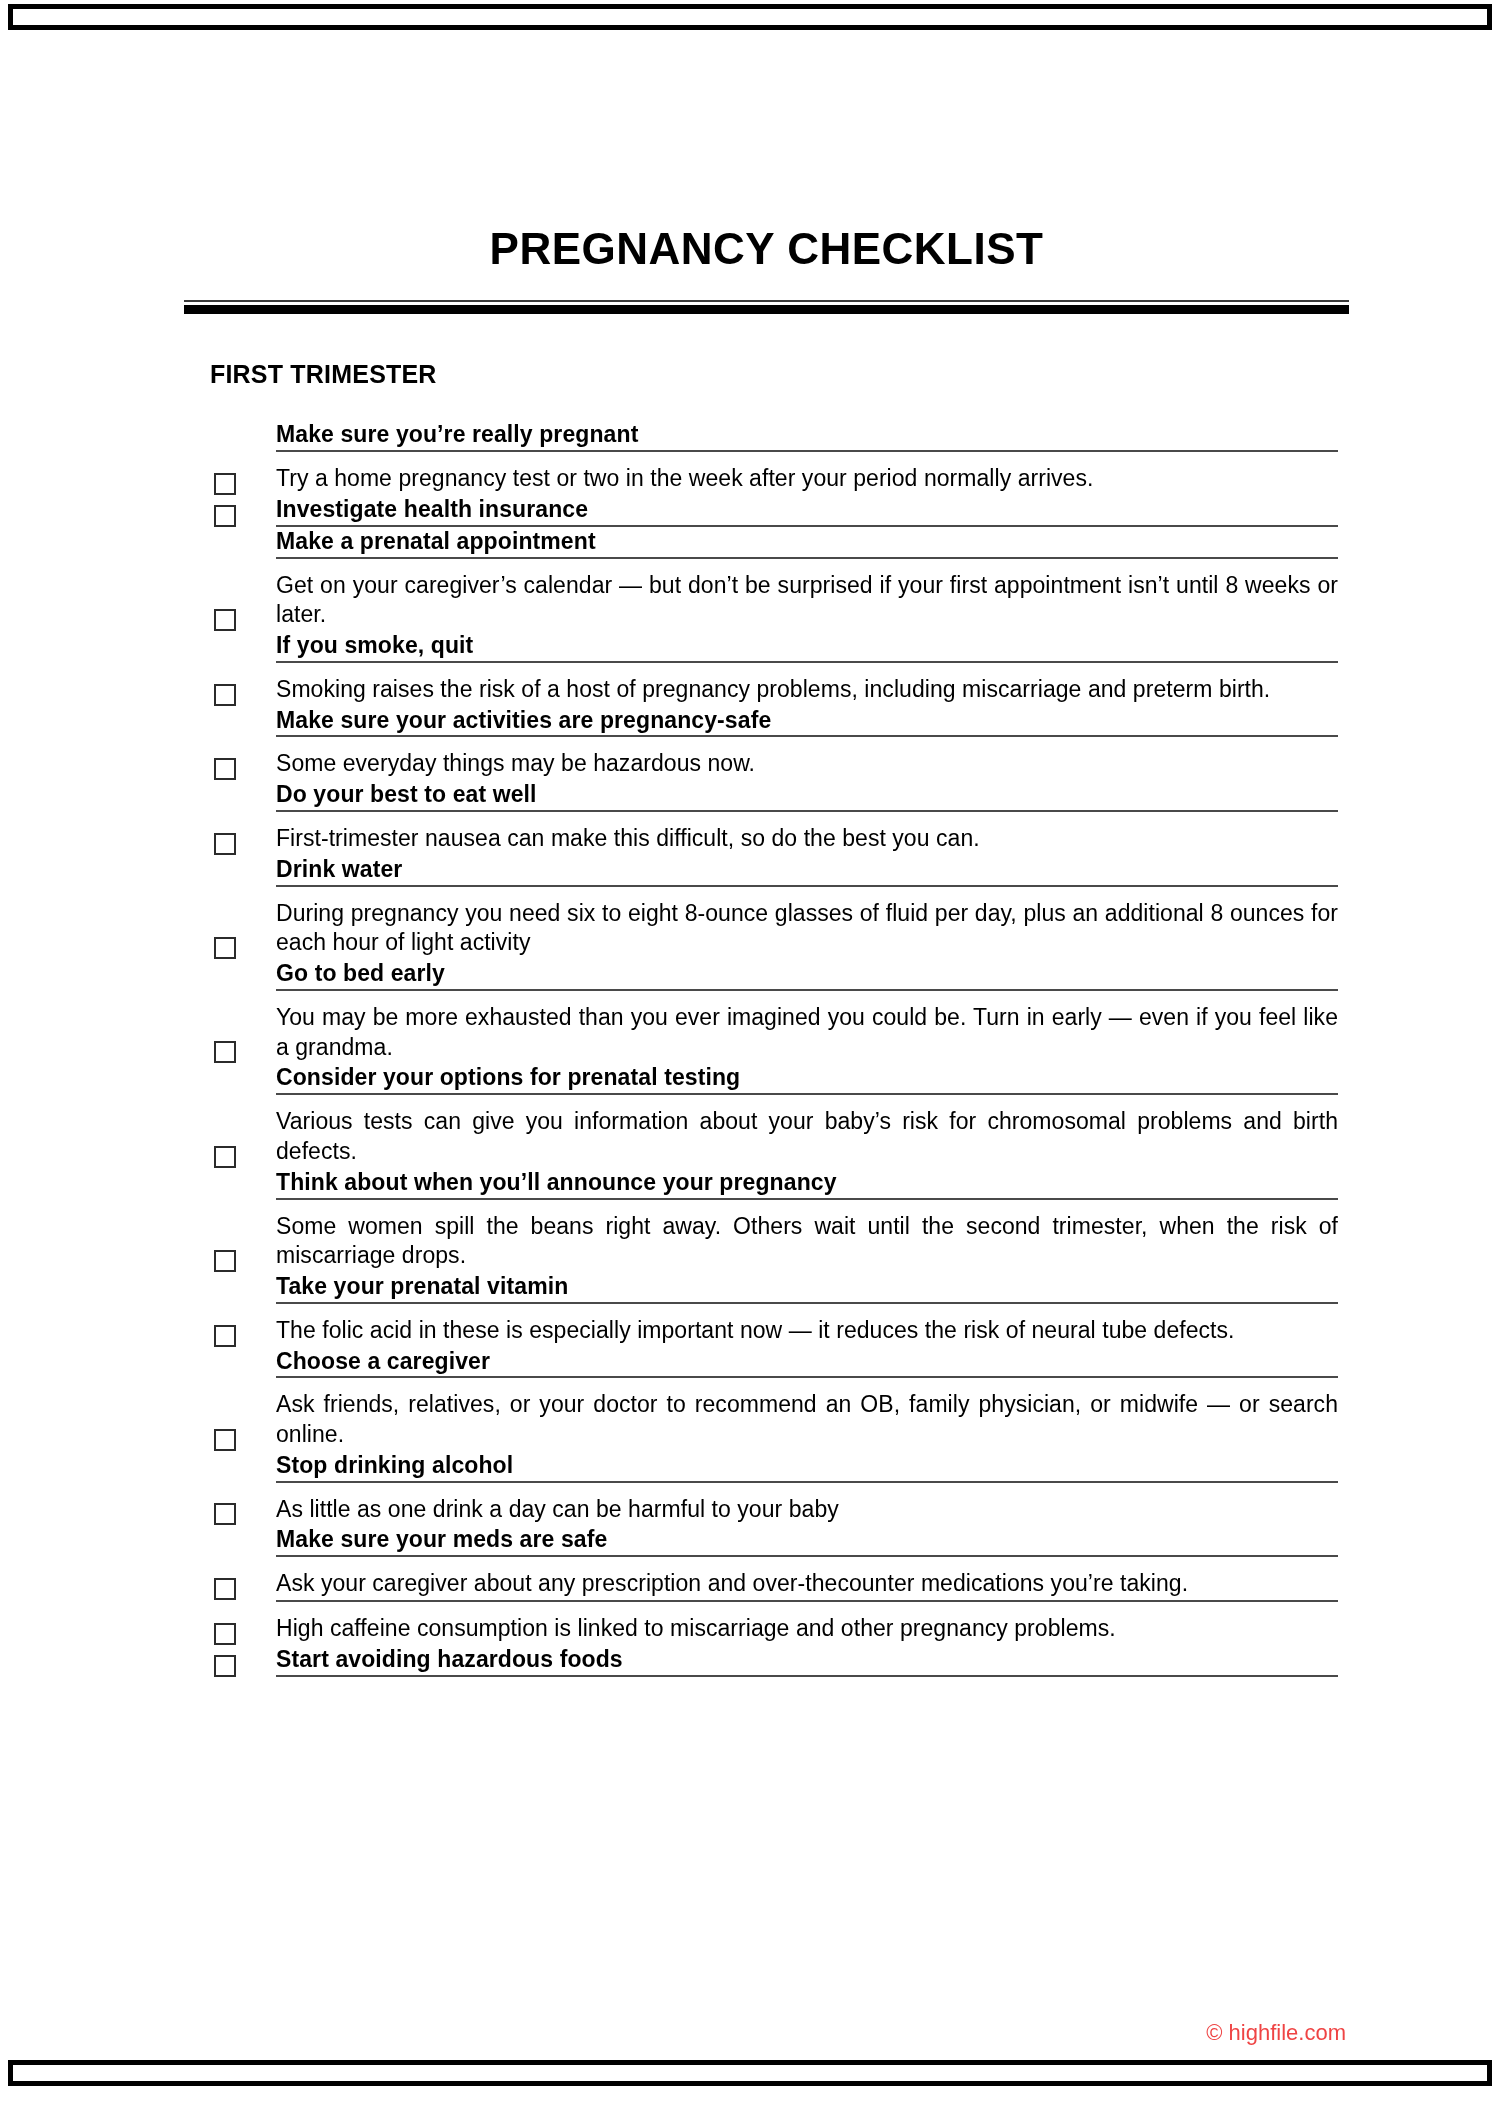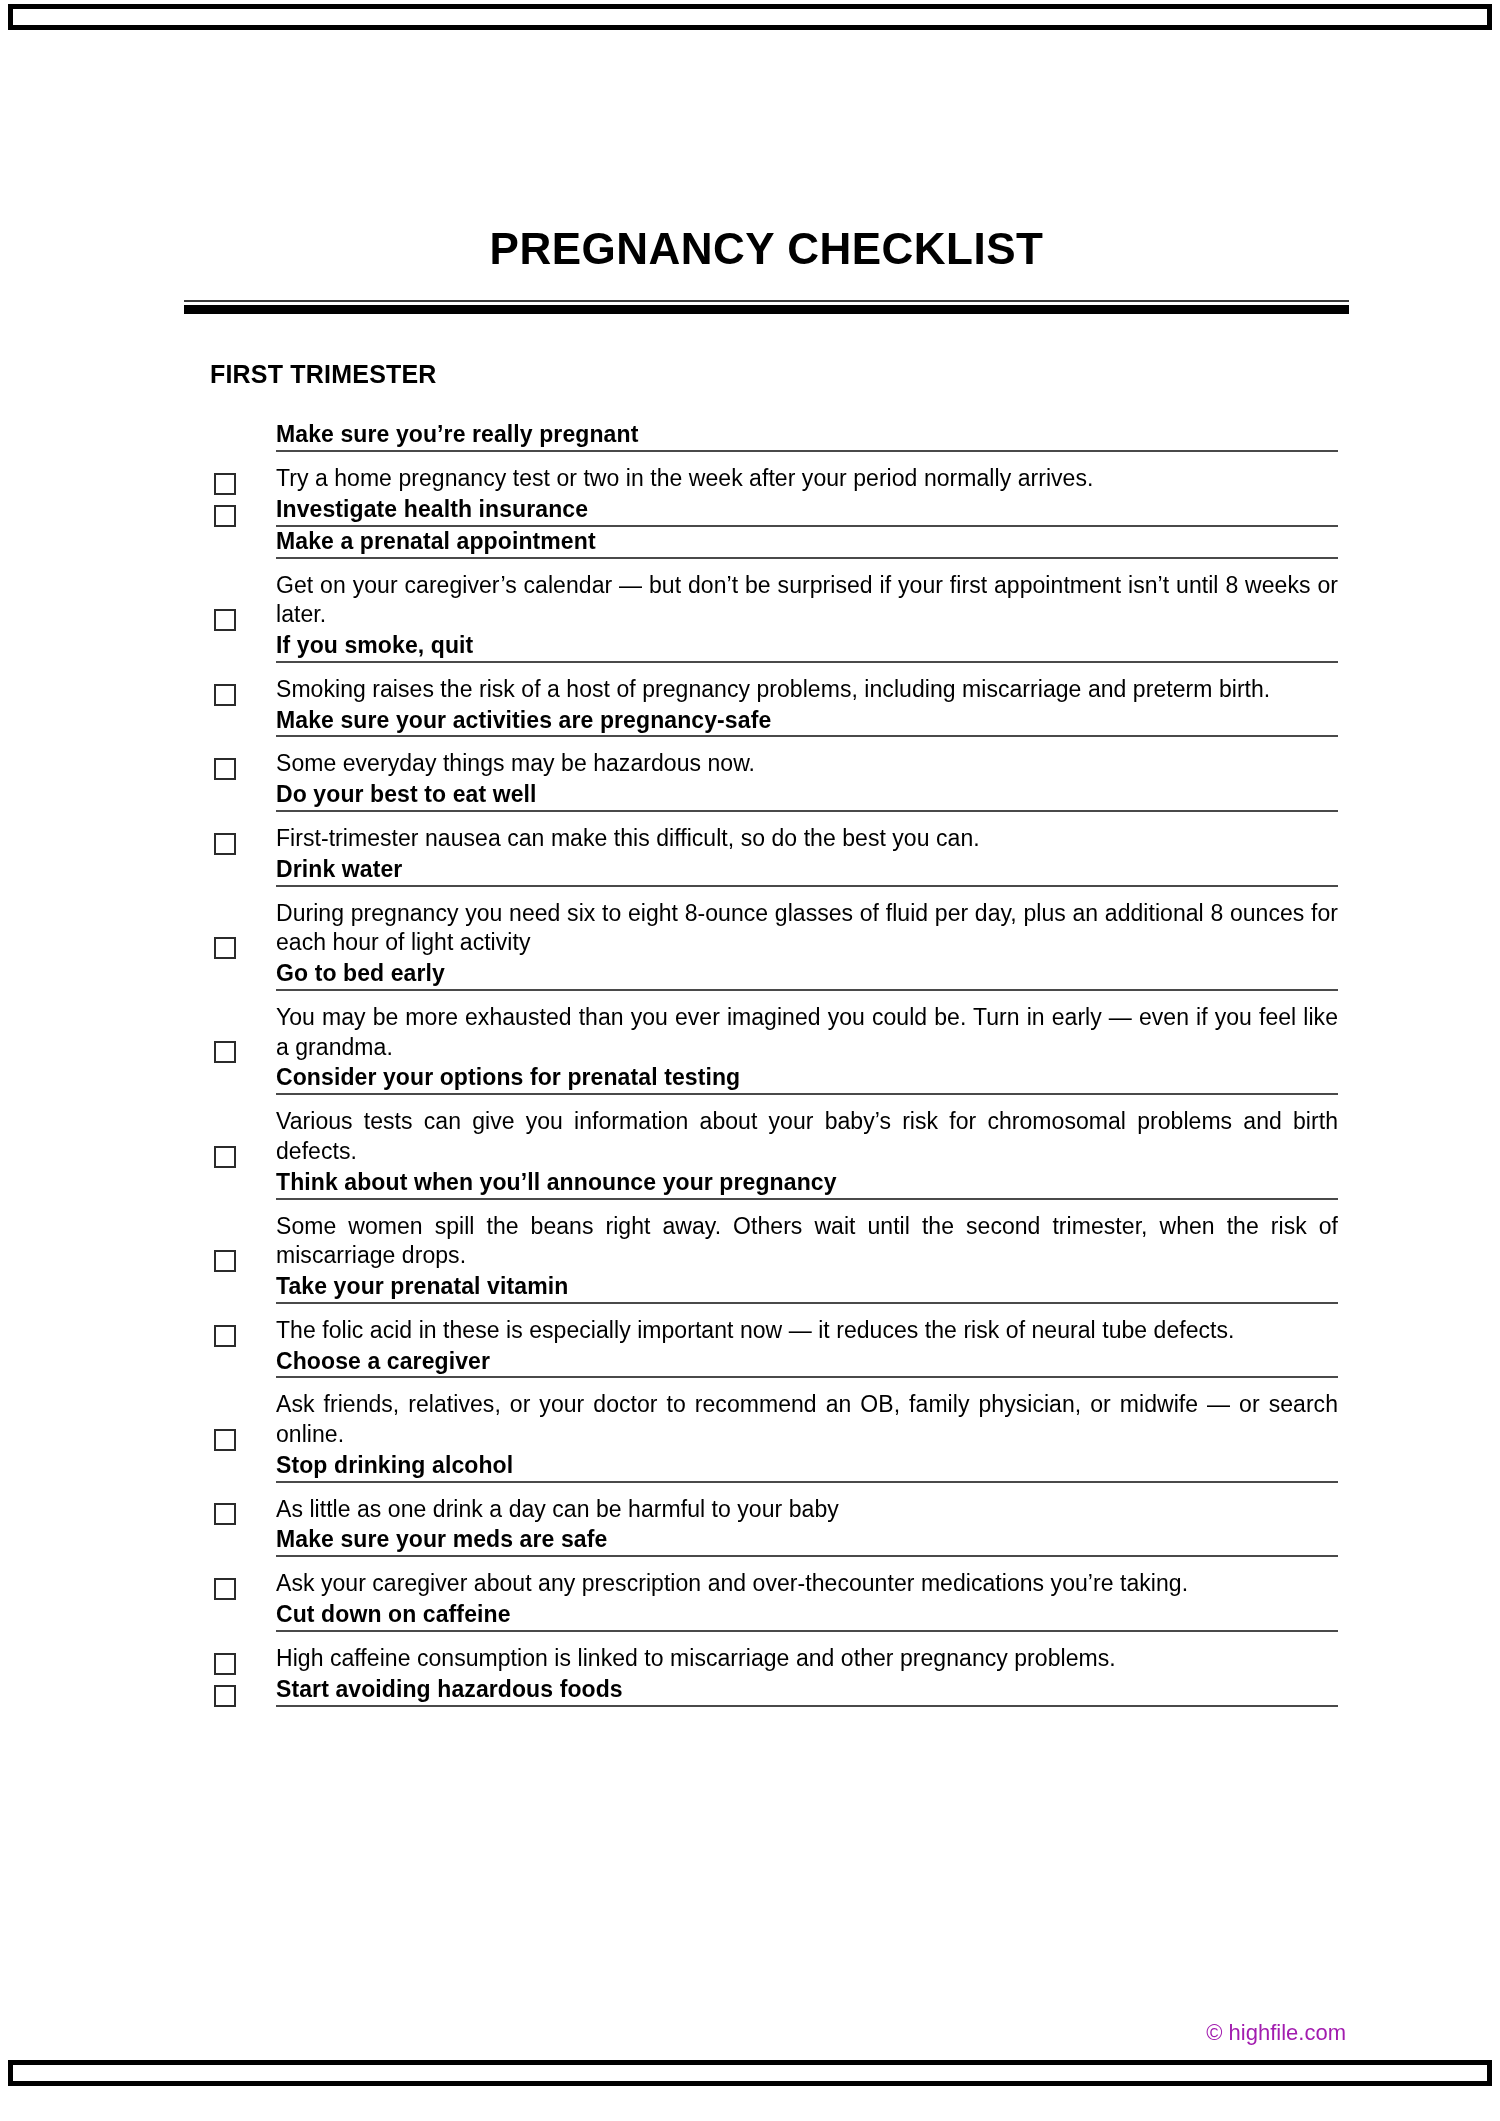--- a/index.html
+++ b/index.html
@@ -146,21 +146,21 @@
     text-align-last: left;
   }
 
   .footer-credit {
     position: absolute;
     left: 0;
     top: 1972px;
     width: 1332px;
     text-align: right;
     font-size: 22px;
-    color: #a21caf;
+    color: #ef4444;
   }
 </style>
 </head>
 <body>
 
 <div class="frame-bar top"></div>
 
 <div class="sheet">
 
   <div class="doc-title">PREGNANCY CHECKLIST</div>
@@ -311,21 +311,20 @@
           <div class="item-title">Make sure your meds are safe</div>
           <div class="item-rule"></div>
           <div class="item-desc justify">Ask your caregiver about any prescription and over-thecounter medications you’re taking.</div>
         </div>
       </div>
       <div class="check-item">
         <div class="cb-col">
           <span class="checkbox" role="checkbox" aria-checked="false"></span>
         </div>
         <div class="item-body">
-          <div class="item-title">Cut down on caffeine</div>
           <div class="item-rule"></div>
           <div class="item-desc">High caffeine consumption is linked to miscarriage and other pregnancy problems.</div>
         </div>
       </div>
       <div class="check-item">
         <div class="cb-col">
           <span class="checkbox" role="checkbox" aria-checked="false"></span>
         </div>
         <div class="item-body">
           <div class="item-title">Start avoiding hazardous foods</div>

